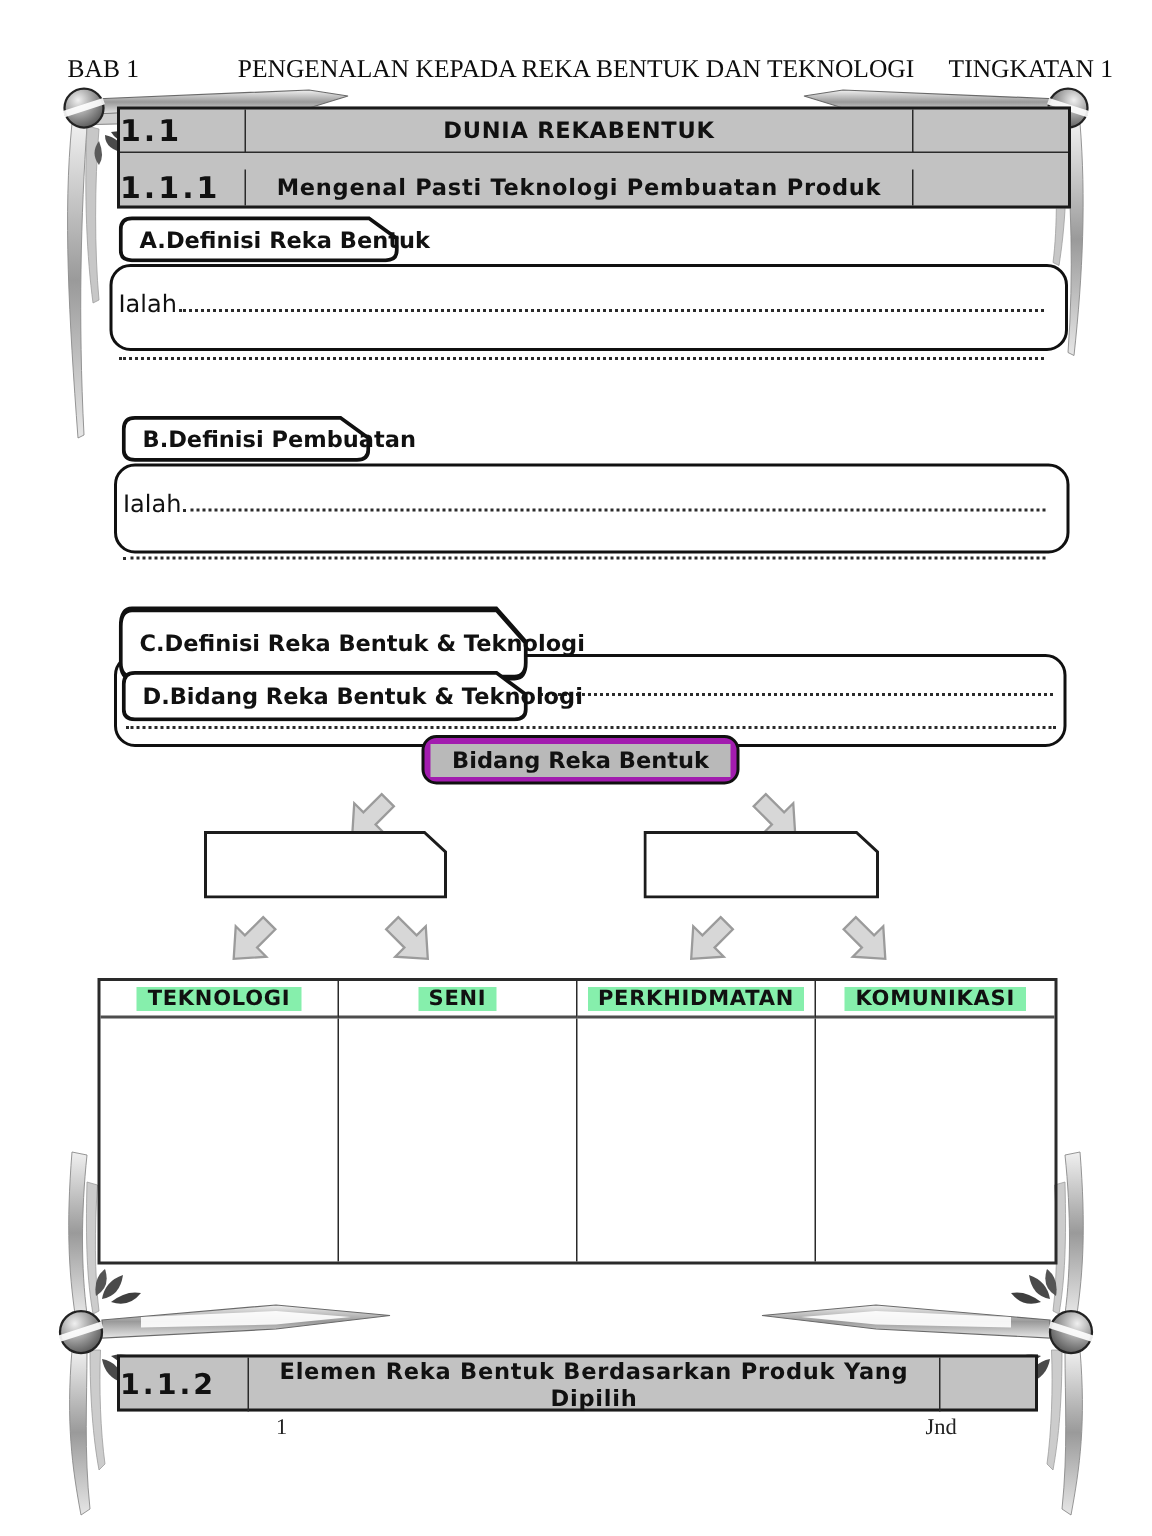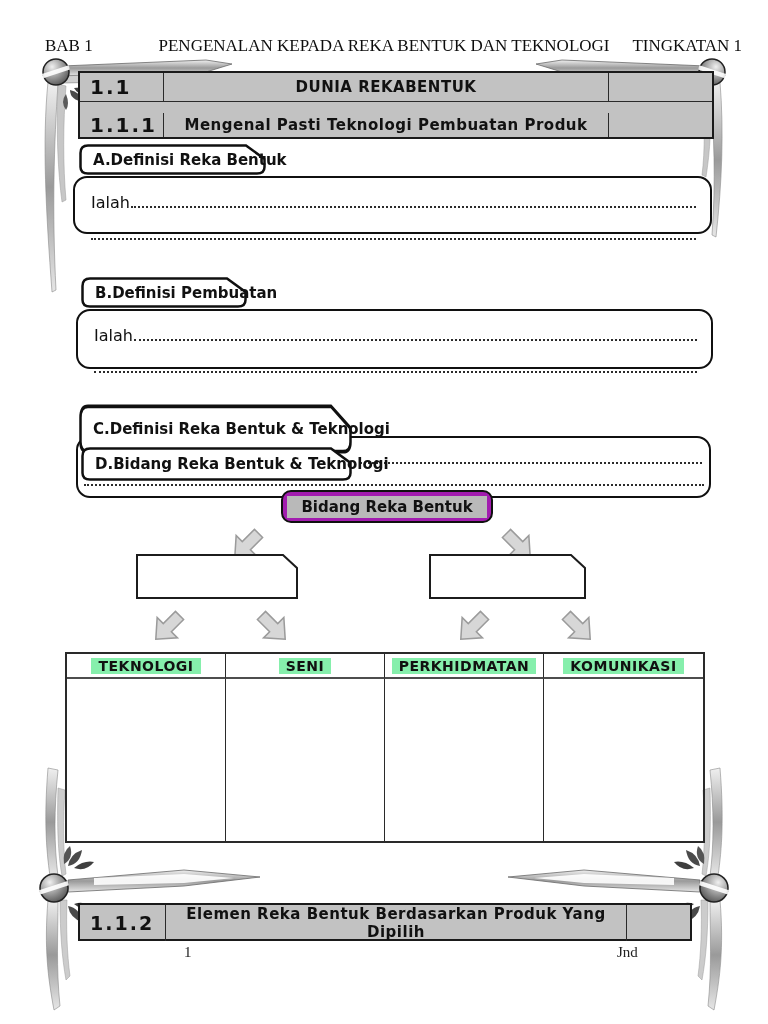--- a/index.html
+++ b/index.html
@@ -12,35 +12,35 @@
   .hdr .c{position:absolute;left:0;width:100%;text-align:center;top:0;}
   .hdr .r{position:absolute;right:26px;top:0;text-align:center;}
   
   .ttable{position:absolute;left:78px;top:71px;width:632px;height:64px;
           background:#c2c2c2;border:2px solid #1a1a1a;display:grid;
           grid-template-columns:84px 1fr 104px;grid-template-rows:1fr 1fr;}
   .ttable>div{border-right:1.5px solid #2a2a2a;border-bottom:1.5px solid #2a2a2a;
           display:flex;align-items:center;}
   .ttable>div:nth-child(3n){border-right:none;}
   .ttable>div:nth-child(n+4){border-bottom:none;margin-top:11px;}
-  .code{font-weight:bold;font-size:20px;letter-spacing:2px;padding-left:10px;}
+  .code{font-weight:bold;font-size:20px;letter-spacing:2px;}
   .ttitle{justify-content:center;font-weight:bold;font-size:15px;letter-spacing:.5px;width:100%;text-align:center;}
   .btable{position:absolute;left:78px;top:903px;width:610px;height:34px;
           background:#c2c2c2;border:2px solid #1a1a1a;display:grid;
           grid-template-columns:86px 1fr 64px;}
   .btable>div{border-right:1.5px solid #2a2a2a;display:flex;align-items:center;}
   .btable>div:last-child{border-right:none;}
   
   .tab{position:absolute;z-index:3;}
   .tab svg{position:absolute;left:0;top:0;width:100%;height:100%;}
   .tab .lbl{position:absolute;left:14px;top:0;height:100%;display:flex;align-items:center;
             font-weight:bold;font-size:15px;white-space:nowrap;}
   
   .abox{position:absolute;background:#fff;border:2.5px solid #101010;border-radius:14px;
-        box-sizing:border-box;padding:8px 14px 6px 16px;z-index:1;}
+        box-sizing:border-box;padding:8px 14px 6px 4px;z-index:1;}
   .ialah{display:flex;align-items:flex-end;height:26px;font-size:16px;}
   .leader{flex:1;border-bottom:2px dotted #2b2b2b;margin:0 0 4px 1px;}
   .leader-full{height:24px;border-bottom:2px dotted #2b2b2b;margin-top:2px;}
   .dotseg{position:absolute;border-bottom:2px dotted #2b2b2b;z-index:2;}
   
   .root-box{position:absolute;left:281px;top:490px;width:212px;height:33px;z-index:4;
             background:#a21caf;border:2.5px solid #101010;border-radius:10px;box-sizing:border-box;
             display:flex;align-items:center;justify-content:center;}
   .root-hl{background:#b9b9b9;padding:2px 14px;font-weight:bold;font-size:15px;white-space:nowrap;}
   

